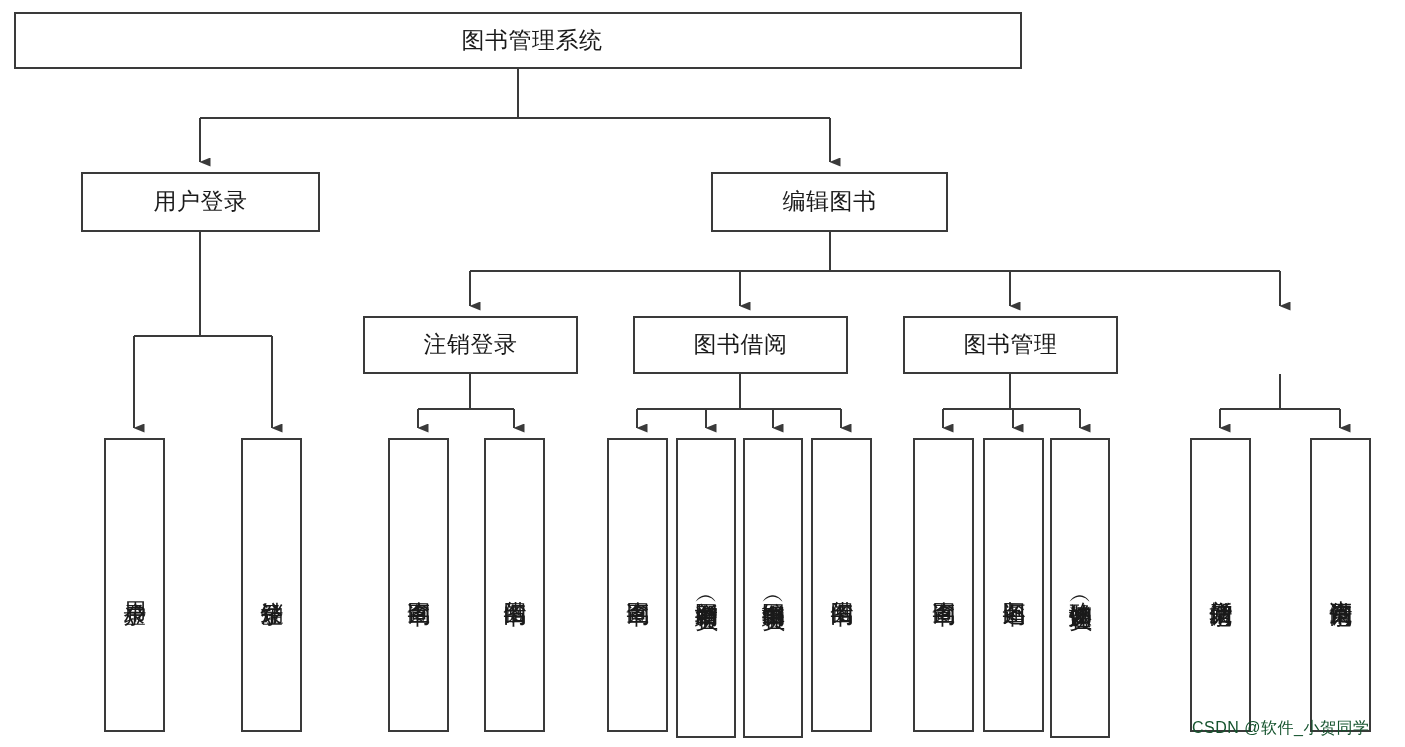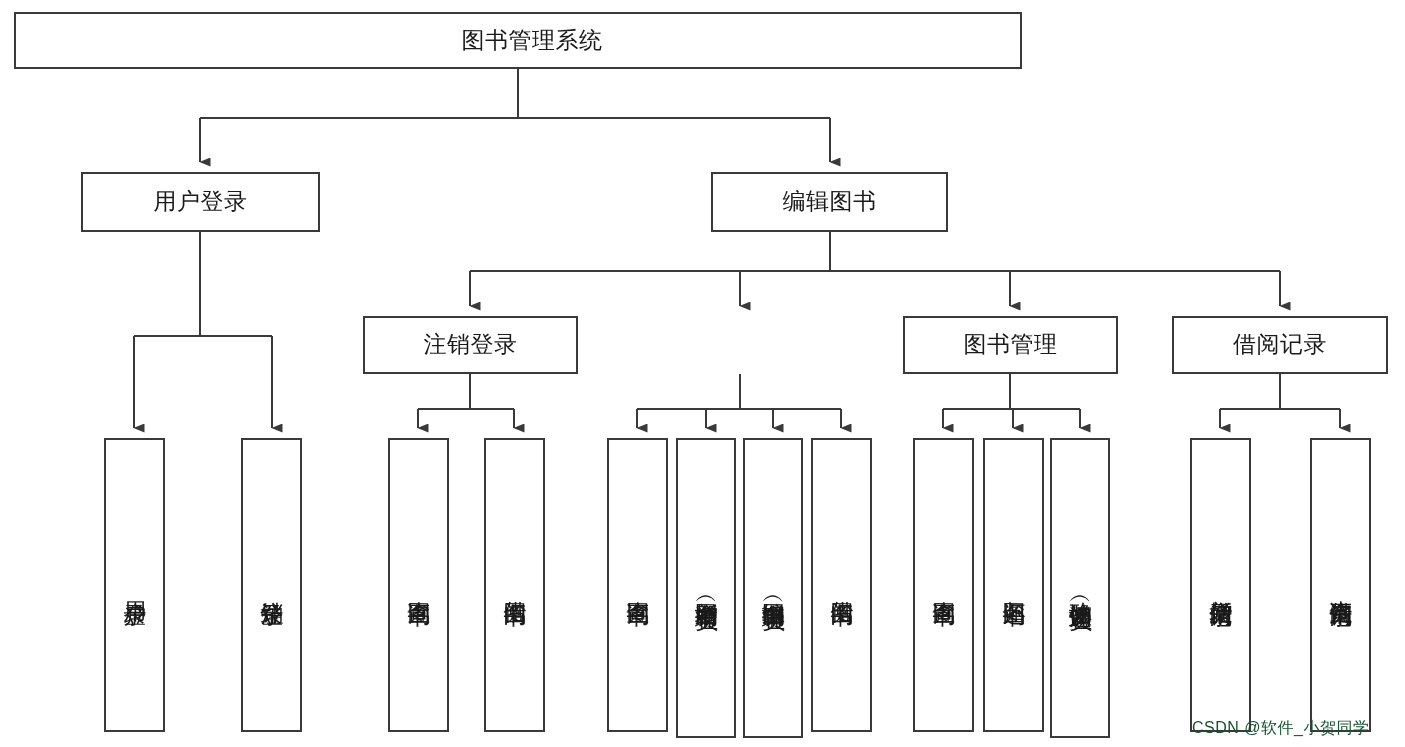--- a/index.html
+++ b/index.html
@@ -128,25 +128,25 @@
   <div class="node horiz" style="left: 81px; top: 172px; width: 239px; height: 60px;">
     <span>用户登录</span>
   </div>
   <div class="node horiz" style="left: 711px; top: 172px; width: 237px; height: 60px;">
     <span>编辑图书</span>
   </div>
 
   <div class="node horiz" style="left: 363px; top: 316px; width: 215px; height: 58px;">
     <span>注销登录</span>
   </div>
+  <div class="node horiz" style="left: 633px; top: 316px; width: 215px; height: 58px;">
+    <span>图书借阅</span>
+  </div>
   <div class="node horiz" style="left: 903px; top: 316px; width: 215px; height: 58px;">
     <span>图书管理</span>
-  </div>
-  <div class="node horiz" style="left: 1172px; top: 316px; width: 216px; height: 58px;">
-    <span>借阅记录</span>
   </div>
 
   <div class="node vert" style="left: 104px; top: 438px; width: 61px; height: 294px;">
     <span>用户登录</span>
   </div>
   <div class="node vert" style="left: 241px; top: 438px; width: 61px; height: 294px;">
     <span>注销登录</span>
   </div>
   <div class="node vert" style="left: 388px; top: 438px; width: 61px; height: 294px;">
     <span>查询图书</span>

